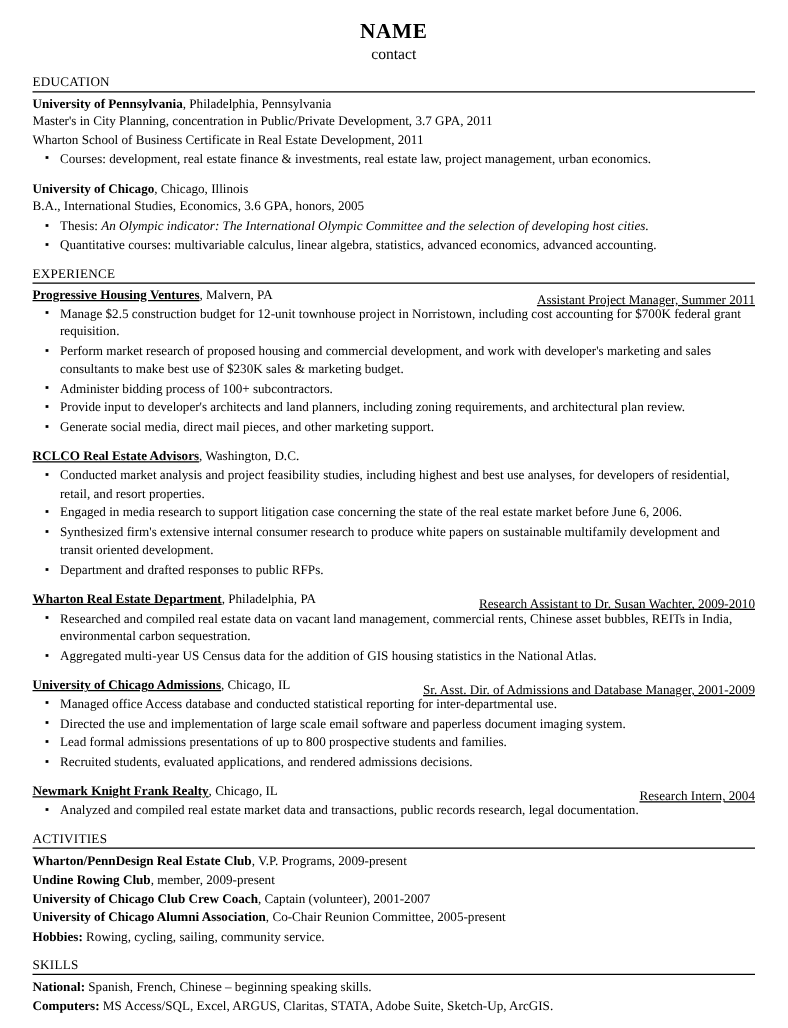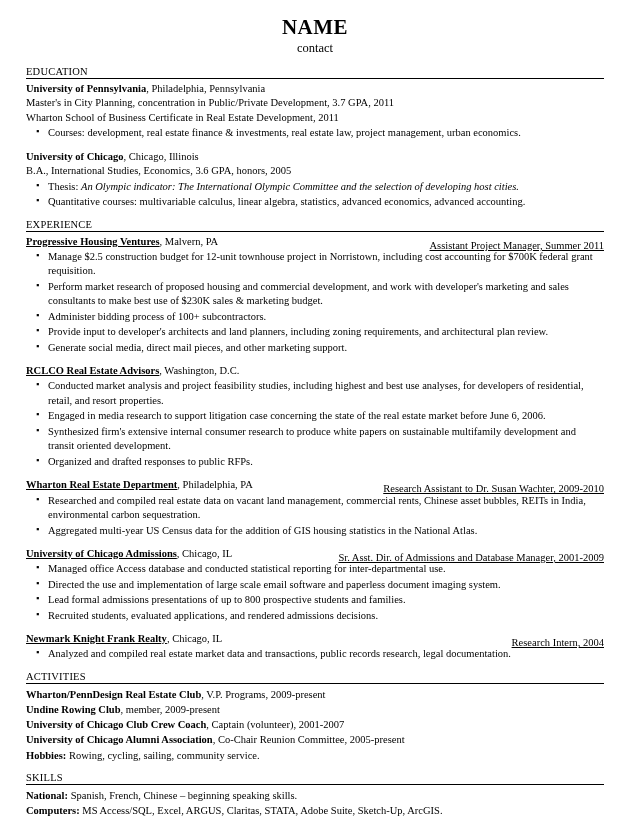--- a/index.html
+++ b/index.html
@@ -19,21 +19,21 @@
     height: 822px;
     box-sizing: border-box;
     padding: 14px 26px 10px 26px;
     position: relative;
   }
   .header {
     text-align: center;
     margin-bottom: 6px;
   }
   .name {
-    font-size: 21px;
+    font-size: 17px;
     font-weight: bold;
     letter-spacing: 0.5px;
     line-height: 1.25;
   }
   .contact {
     font-size: 12.5px;
     line-height: 1.25;
     margin-top: 1px;
   }
   .section-title {
@@ -165,21 +165,21 @@
   <div class="gap"></div>
 
   <div class="exp-entry">
     <div class="entry-head">
       <span class="org">RCLCO Real Estate Advisors</span><span class="loc">, Washington, D.C.</span>
     </div>
     <ul class="bullets">
       <li>Conducted market analysis and project feasibility studies, including highest and best use analyses, for developers of residential, retail, and resort properties.</li>
       <li>Engaged in media research to support litigation case concerning the state of the real estate market before June 6, 2006.</li>
       <li>Synthesized firm's extensive internal consumer research to produce white papers on sustainable multifamily development and transit oriented development.</li>
-      <li>Organized and drafted responses to public RFPs.</li>
+      <li>Department and drafted responses to public RFPs.</li>
     </ul>
   </div>
 
   <div class="gap"></div>
 
   <div class="exp-entry">
     <div class="entry-head">
       <span class="org">Wharton Real Estate Department</span><span class="loc">, Philadelphia, PA</span>
       <span class="right">Research Assistant to Dr. Susan Wachter, 2009-2010</span>
     </div>

